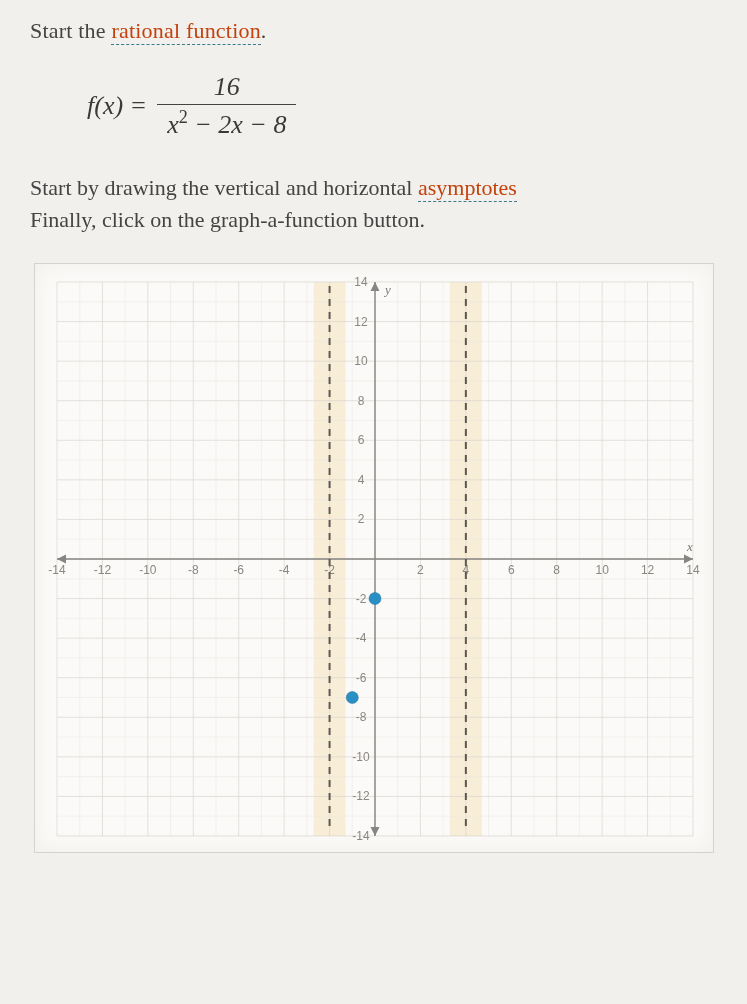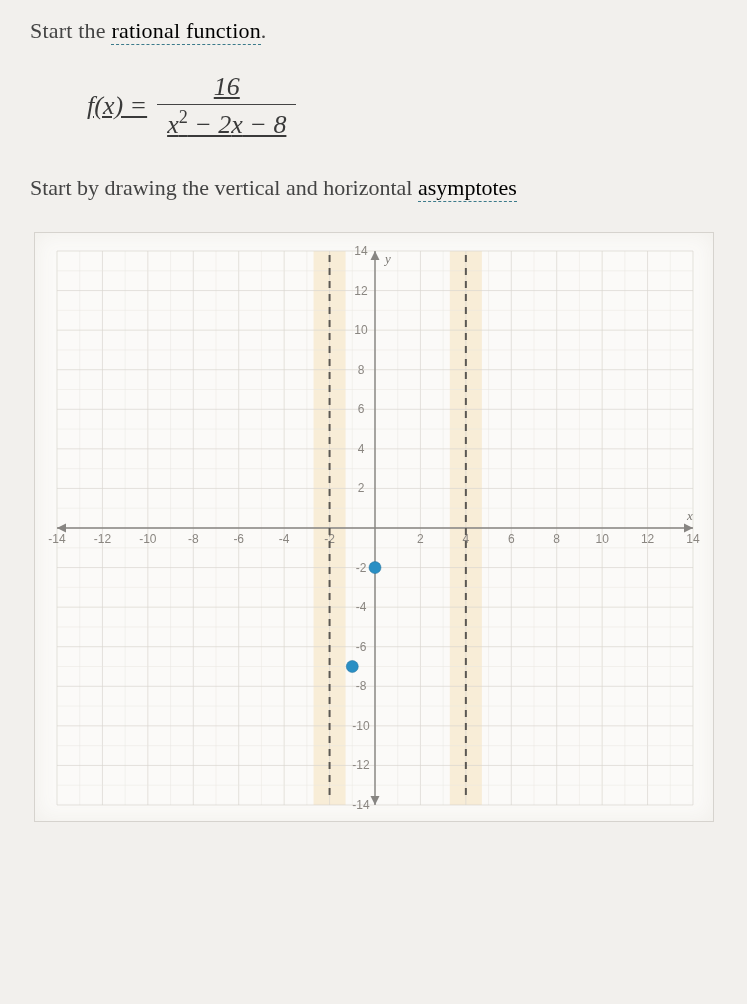--- a/index.html
+++ b/index.html
@@ -11,31 +11,30 @@
     color: #333;
     width: 747px;
   }
   .prompt-line {
     font-size: 22px;
     color: #444;
     margin-bottom: 26px;
     letter-spacing: 0.2px;
   }
   .term-link {
-    color: #000000;
+    color: #c2410c;
     border-bottom: 1.5px dashed #3b7a8a;
     padding-bottom: 1px;
   }
   .equation {
     font-family: 'Times New Roman', Georgia, serif;
     font-size: 26px;
     color: #3a3a3a;
     margin: 10px 0 30px 56px;
     font-style: italic;
-    text-decoration: underline;
   }
   .equation table { border-collapse: collapse; }
   .num, .den { text-align: center; padding: 2px 10px; }
   .num { border-bottom: 1.8px solid #444; }
   .den sup { font-size: 0.7em; vertical-align: super; font-style: normal; }
   .instr {
     font-size: 22px;
     color: #444;
     line-height: 1.45;
     margin-bottom: 28px;
@@ -98,20 +97,21 @@
       <td class="den">
         <span style="font-style:italic;">x</span><sup style="font-style:normal;">2</sup> − 2<span style="font-style:italic;">x</span> − 8
       </td>
     </tr>
   </tbody>
     </table>
 </div>
 
 <div class="instr">
   <span>Start by drawing the vertical and horizontal </span><span class="term-link">asymptotes</span><br>
+  <span>Finally, click on the graph-a-function button.</span>
 </div>
 
 <div class="graph-wrap">
   <svg id="graph-svg" width="680" height="590">
       <rect x="278.57142857142856" y="18" width="32" height="554" class="halo"></rect>
       <rect x="414.8571428571429" y="18" width="32" height="554" class="halo"></rect>
       <line x1="22" y1="18" x2="22" y2="572" class="grid-line"></line>
       <line x1="44.71428571428571" y1="18" x2="44.71428571428571" y2="572" class="grid-minor"></line>
       <line x1="67.42857142857142" y1="18" x2="67.42857142857142" y2="572" class="grid-line"></line>
       <line x1="90.14285714285714" y1="18" x2="90.14285714285714" y2="572" class="grid-minor"></line>

